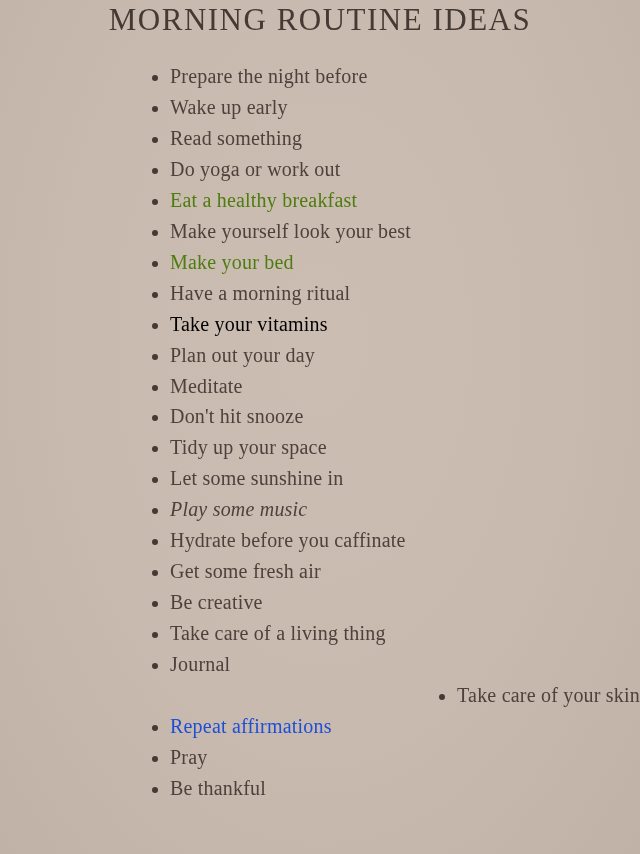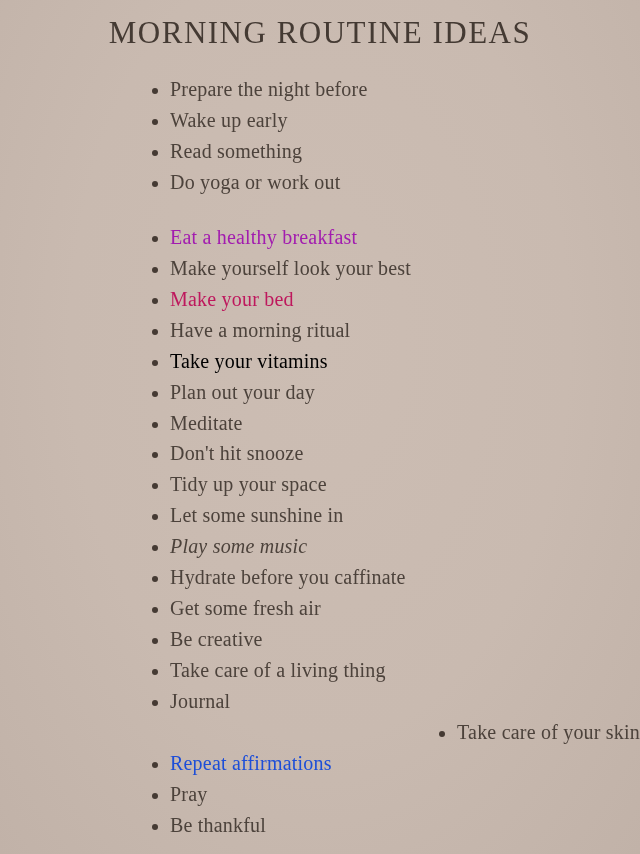--- a/index.html
+++ b/index.html
@@ -10,21 +10,20 @@
     width: 640px;
     height: 854px;
     overflow: hidden;
     background: radial-gradient(ellipse at 50% 40%, #ccbdb3 0%, #c9bab0 55%, #c1b2a8 100%);
     font-family: "Liberation Serif", serif;
   }
   .page {
     width: 640px;
     height: 854px;
     box-sizing: border-box;
-    padding-top: 13px;
   }
   h1.title {
     margin: 0;
     text-align: center;
     font-size: 31px;
     font-weight: 400;
     letter-spacing: 1.5px;
     line-height: 40px;
     color: #443a33;
   }
@@ -56,23 +55,23 @@
 <body>
 
 <div class="page">
   <h1 class="title" style="color: rgb(68, 58, 51);">MORNING ROUTINE IDEAS</h1>
 
   <ul class="routine-list">
       <li style="color: rgb(76, 66, 59);">Prepare the night before</li>
       <li style="color: rgb(76, 66, 59);">Wake up early</li>
       <li style="color: rgb(76, 66, 59);">Read something</li>
       <li style="color: rgb(76, 66, 59);">Do yoga or work out</li>
-      <li style="color: #a21caf; margin-top: 24px;">Eat a healthy breakfast</li>
+      <li style="color: #4d7c0f;">Eat a healthy breakfast</li>
       <li style="color: rgb(76, 66, 59);">Make yourself look your best</li>
-      <li style="color: #be185d;">Make your bed</li>
+      <li style="color: #4d7c0f;">Make your bed</li>
       <li style="color: rgb(76, 66, 59);">Have a morning ritual</li>
       <li style="color: #000000;">Take your vitamins</li>
       <li style="color: rgb(76, 66, 59);">Plan out your day</li>
       <li style="color: rgb(76, 66, 59);">Meditate</li>
       <li style="color: rgb(76, 66, 59);">Don't hit snooze</li>
       <li style="color: rgb(76, 66, 59);">Tidy up your space</li>
       <li style="color: rgb(76, 66, 59);">Let some sunshine in</li>
       <li style="color: rgb(76, 66, 59); font-style: italic;">Play some music</li>
       <li style="color: rgb(76, 66, 59);">Hydrate before you caffinate</li>
       <li style="color: rgb(76, 66, 59);">Get some fresh air</li>

